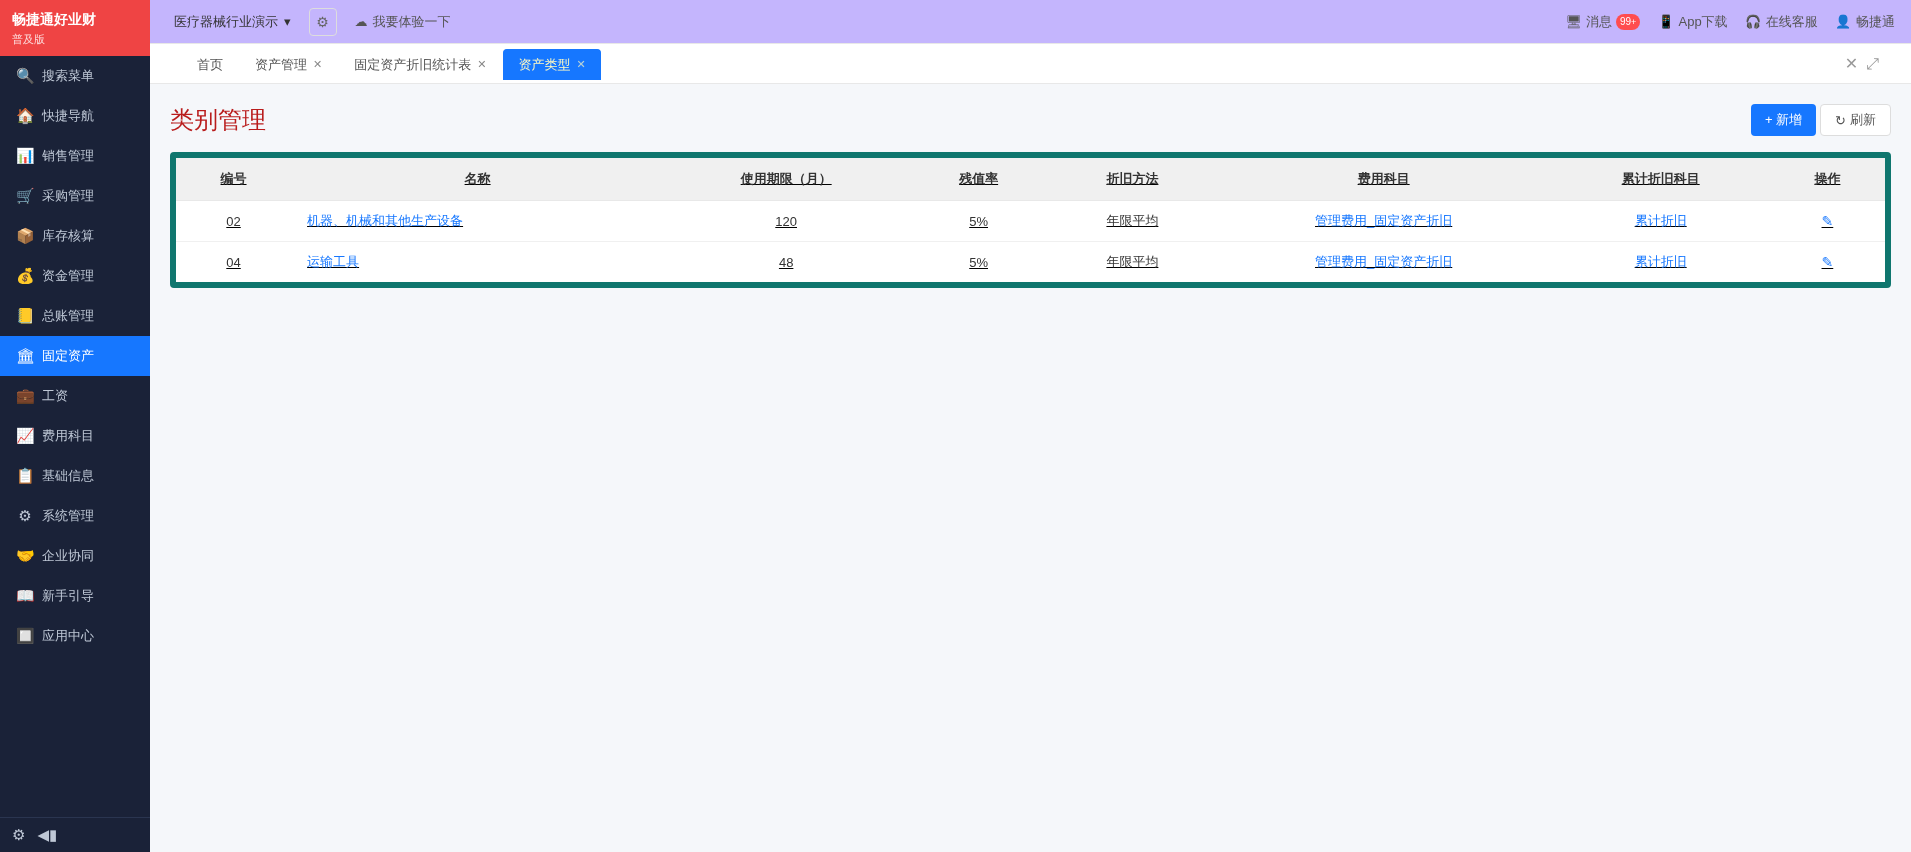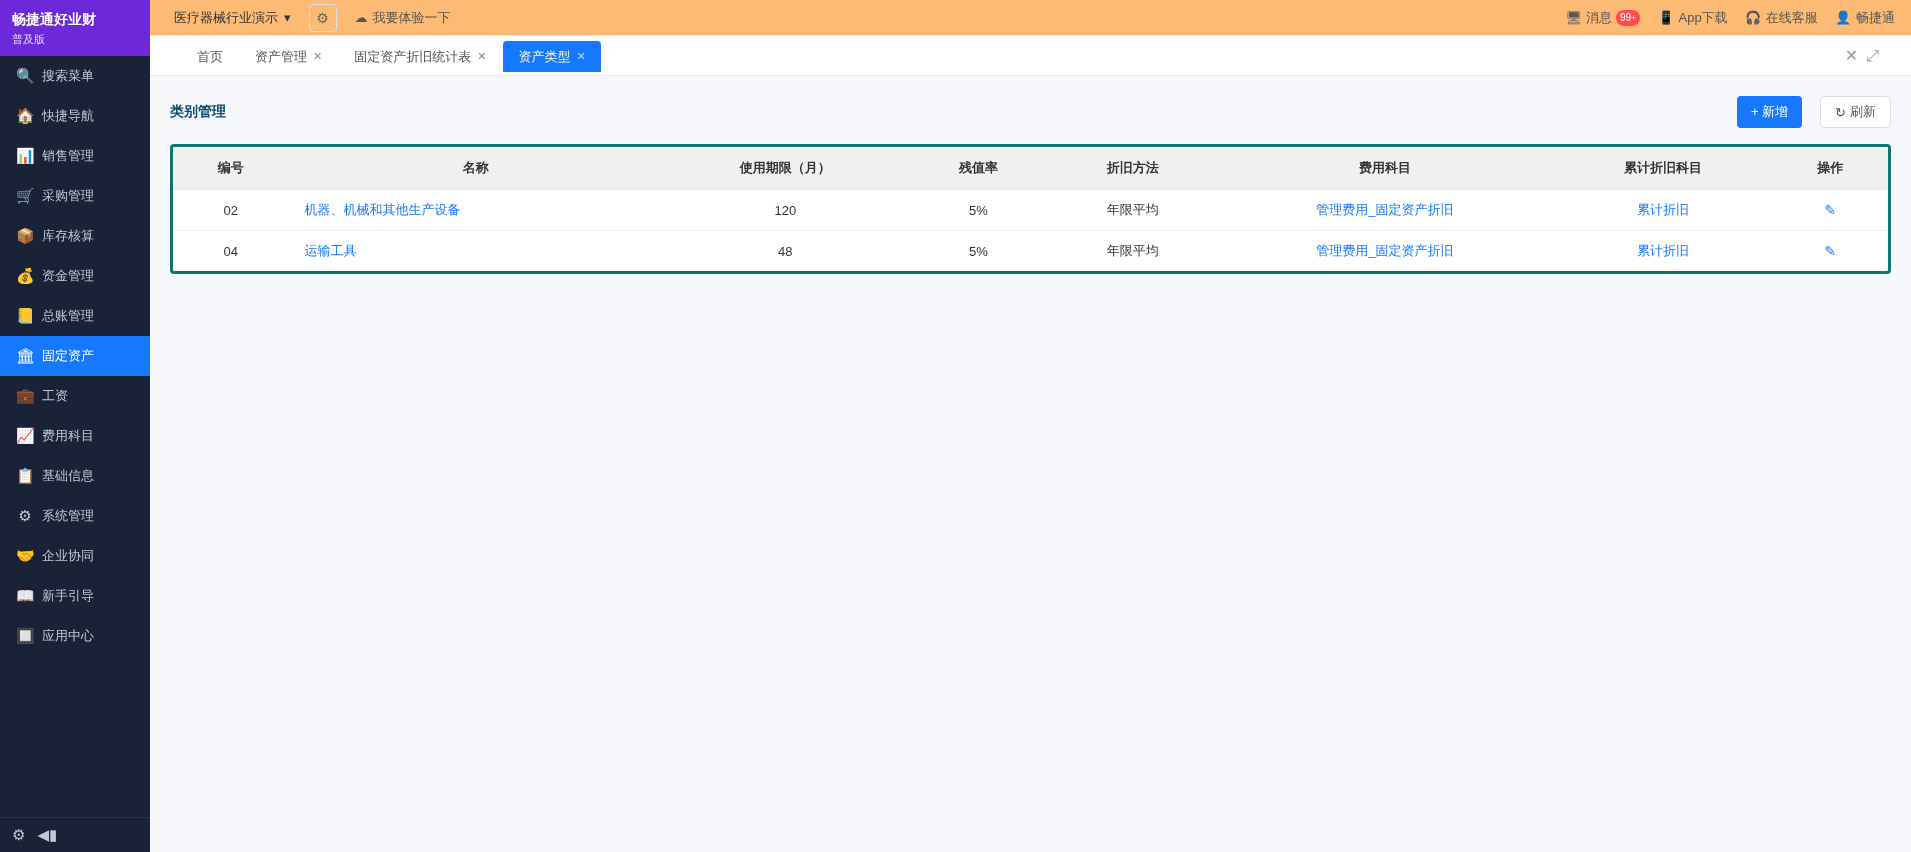--- a/index.html
+++ b/index.html
@@ -9,21 +9,21 @@
     .sidebar {
       width: 150px;
       background: #1a2238;
       color: #ccc;
       display: flex;
       flex-direction: column;
       flex-shrink: 0;
       height: 100%;
     }
     .sidebar-logo {
-      background: #6d28d9;
+      background: #ef4444;
       padding: 10px 12px;
       color: #fff;
       font-size: 13px;
       line-height: 1.3;
       min-height: 50px;
       display: flex;
       flex-direction: column;
       justify-content: center;
     }
     .sidebar-logo .logo-title { font-weight: bold; font-size: 14px; }
@@ -64,24 +64,24 @@
     .main {
       flex: 1;
       display: flex;
       flex-direction: column;
       height: 100%;
       overflow: hidden;
     }
 
     
     .topbar {
-      background: #fdba74;
+      background: #c4b5fd;
       border-bottom: 1px solid #e8e8e8;
       padding: 0 16px;
-      height: 36px;
+      height: 44px;
       display: flex;
       align-items: center;
       justify-content: space-between;
       flex-shrink: 0;
     }
     .topbar-left {
       display: flex;
       align-items: center;
       gap: 10px;
     }
@@ -179,27 +179,27 @@
       background: #f5f7fa;
     }
 
     .page-header {
       display: flex;
       align-items: center;
       justify-content: space-between;
       margin-bottom: 16px;
     }
     .page-title {
-      font-size: 14px;
-      font-weight: bold;
-      color: #0c4a6e;
+      font-size: 24px;
+      font-weight: normal;
+      color: #b91c1c;
     }
     .header-actions {
       display: flex;
-      gap: 18px;
+      gap: 4px;
     }
     .btn-primary {
       background: #1677ff;
       color: #fff;
       border: none;
       border-radius: 4px;
       padding: 6px 14px;
       font-size: 13px;
       cursor: pointer;
       display: flex; align-items: center; gap: 4px;
@@ -212,22 +212,23 @@
       padding: 6px 14px;
       font-size: 13px;
       cursor: pointer;
       display: flex; align-items: center; gap: 4px;
     }
 
     
     .table-container {
       background: #fff;
       border-radius: 4px;
-      border: 3px solid #0f766e;
+      border: 6px solid #0f766e;
       overflow: hidden;
+      text-decoration: underline;
     }
     table {
       width: 100%;
       border-collapse: collapse;
     }
     thead tr {
       background: #f0f0f0;
     }
     thead th {
       padding: 12px 16px;

